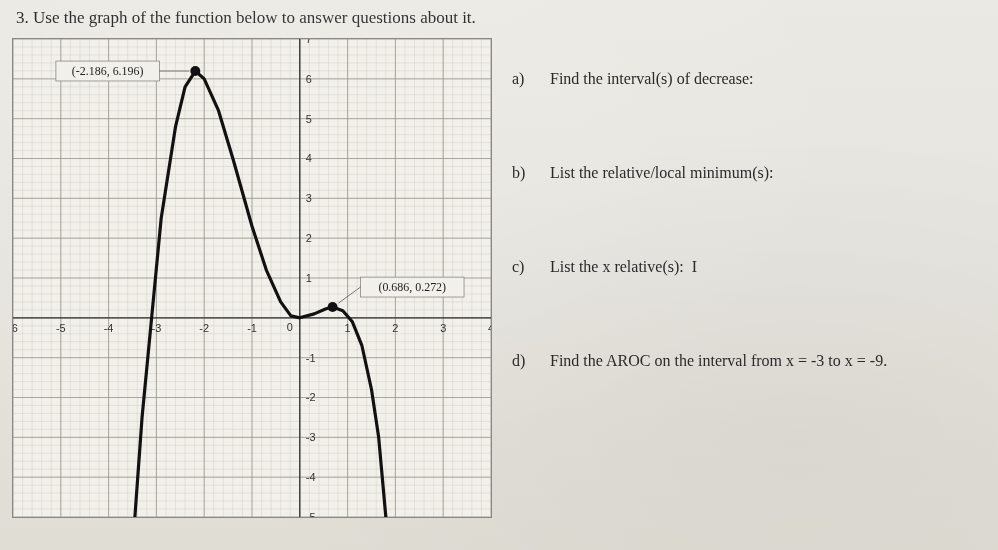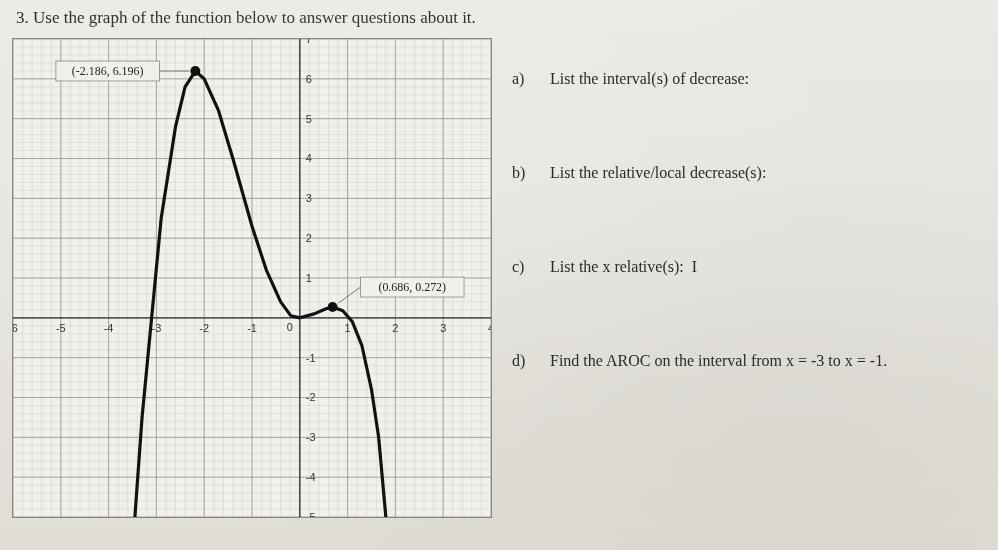--- a/index.html
+++ b/index.html
@@ -277,32 +277,32 @@
           <circle cx="320.928" cy="269.12" r="5" fill="#111"></circle>
           <rect x="348.928" y="239.12" width="104" height="20" class="point-label-box"></rect>
           <text x="400.928" y="253.12" class="point-label" text-anchor="middle">(0.686, 0.272)</text>
           <line x1="348.928" y1="249.12" x2="326.928" y2="265.12" stroke="#555" stroke-width="0.8"></line>
         </svg>
     </div>
 
     <div class="questions-col">
       <div class="q-item">
         <span class="q-label">a)</span>
-        <span class="q-text">List the interval(s) of decrease:</span>
+        <span class="q-text">Find the interval(s) of decrease:</span>
       </div>
       <div class="q-item">
         <span class="q-label">b)</span>
-        <span class="q-text">List the relative/local decrease(s):</span>
+        <span class="q-text">List the relative/local minimum(s):</span>
       </div>
       <div class="q-item">
         <span class="q-label">c)</span>
         <span class="q-text">
           <span>List the x relative(s):</span>
           <span class="cursor-mark">I</span>
         </span>
       </div>
       <div class="q-item">
         <span class="q-label">d)</span>
-        <span class="q-text">Find the AROC on the interval from x = -3 to x = -1.</span>
+        <span class="q-text">Find the AROC on the interval from x = -3 to x = -9.</span>
       </div>
     </div>
   </div>
 </div>
 
 </body></html>

